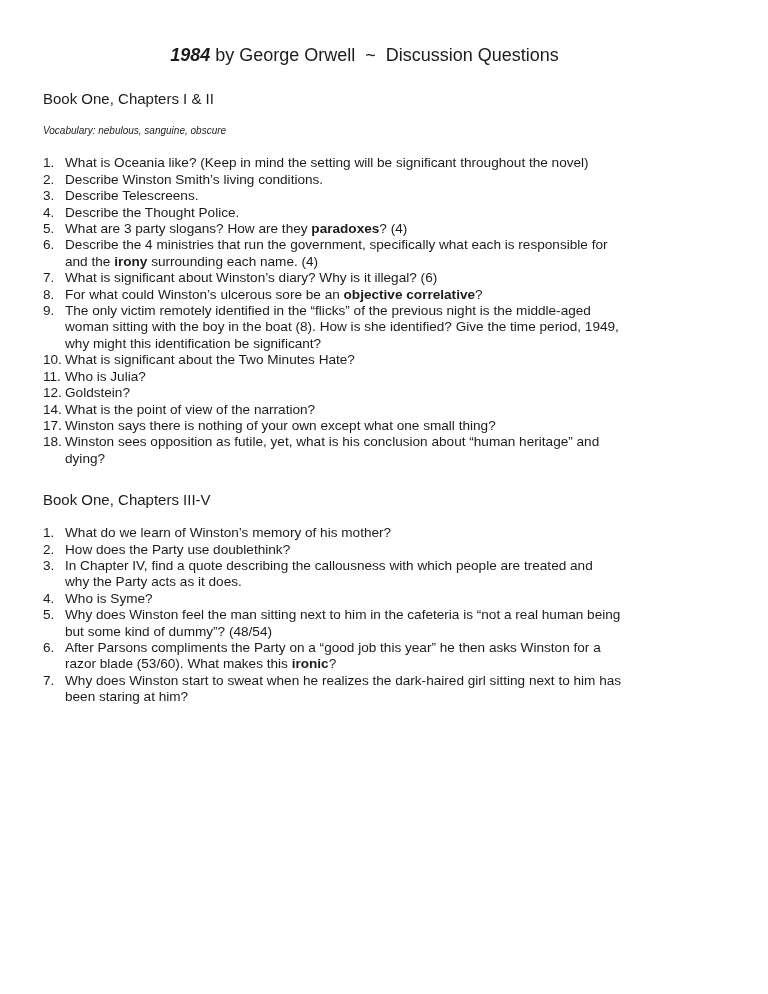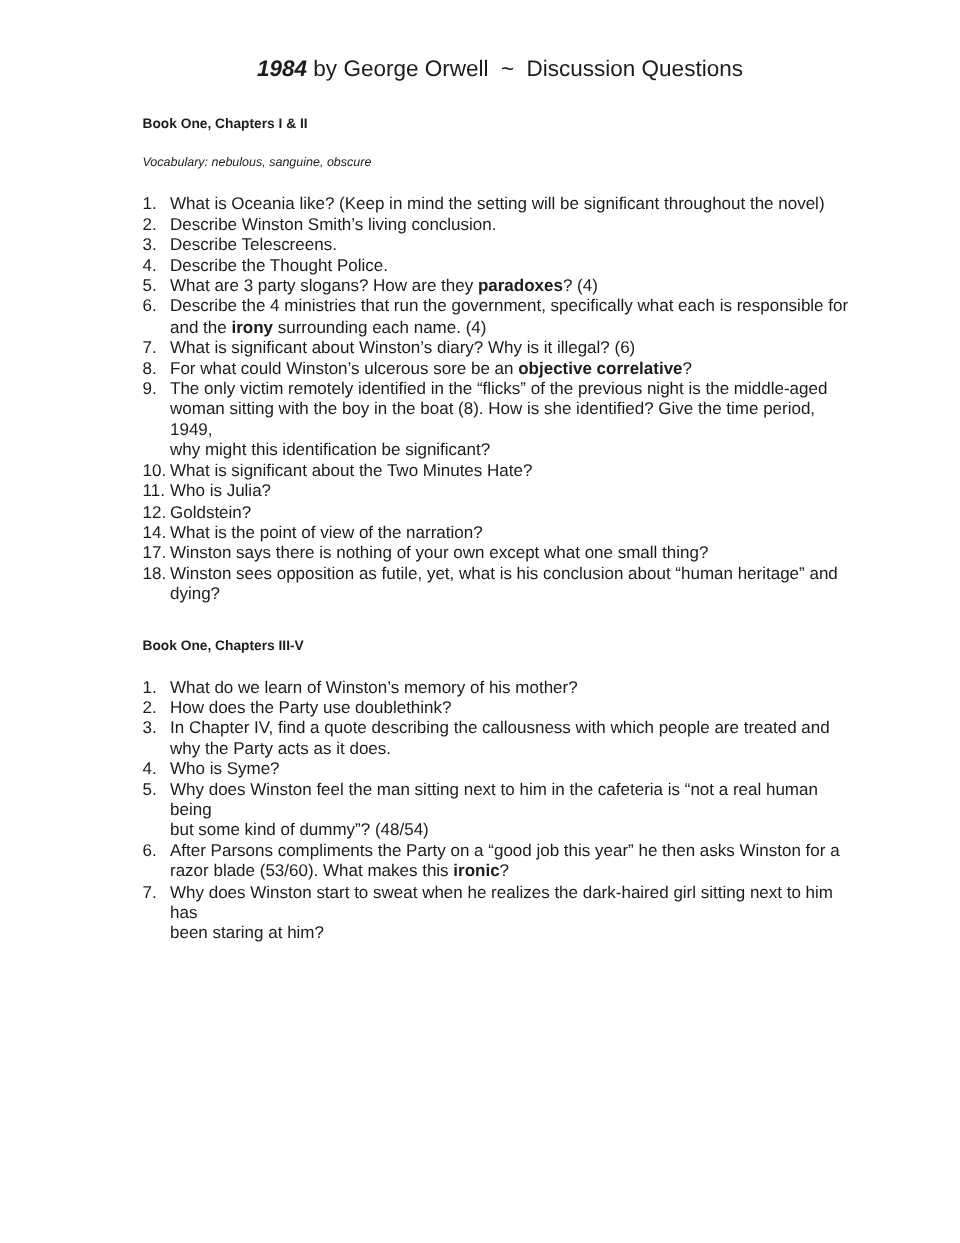--- a/index.html
+++ b/index.html
@@ -8,40 +8,40 @@
     background: #ffffff;
   }
   .page {
     position: relative;
     width: 768px;
     height: 994px;
     box-sizing: border-box;
     background: #ffffff;
     color: #1c1c1c;
     font-family: "Liberation Sans", sans-serif;
-    padding: 44px 82px 0 114px;
+    padding: 44px 82px 0 43px;
     overflow: hidden;
   }
   .title {
     margin: 0;
     font-size: 18px;
     line-height: 22px;
     font-weight: 400;
     text-align: center;
     white-space: pre;
   }
   .title .em {
     font-weight: 700;
     font-style: italic;
   }
   .sec-heading {
     margin: 24px 0 0 0;
-    font-size: 11px;
+    font-size: 15px;
     line-height: 18px;
-    font-weight: 700;
+    font-weight: 400;
   }
   .vocab {
     margin: 15px 0 0 0;
     font-size: 10px;
     line-height: 16.4px;
     font-style: italic;
   }
   .qlist {
     margin-top: 16px;
     font-size: 13.6px;
@@ -73,21 +73,21 @@
   <section>
     <h2 class="sec-heading">Book One, Chapters I &amp; II</h2>
     <p class="vocab">Vocabulary: nebulous, sanguine, obscure</p>
     <div class="qlist">
         <div class="q">
           <span class="q-num">1.</span>
           <span class="q-text">What is Oceania like? (Keep in mind the setting will be significant throughout the novel)</span>
         </div>
         <div class="q">
           <span class="q-num">2.</span>
-          <span class="q-text">Describe Winston Smith’s living conclusion.</span>
+          <span class="q-text">Describe Winston Smith’s living conditions.</span>
         </div>
         <div class="q">
           <span class="q-num">3.</span>
           <span class="q-text">Describe Telescreens.</span>
         </div>
         <div class="q">
           <span class="q-num">4.</span>
           <span class="q-text">Describe the Thought Police.</span>
         </div>
         <div class="q">

